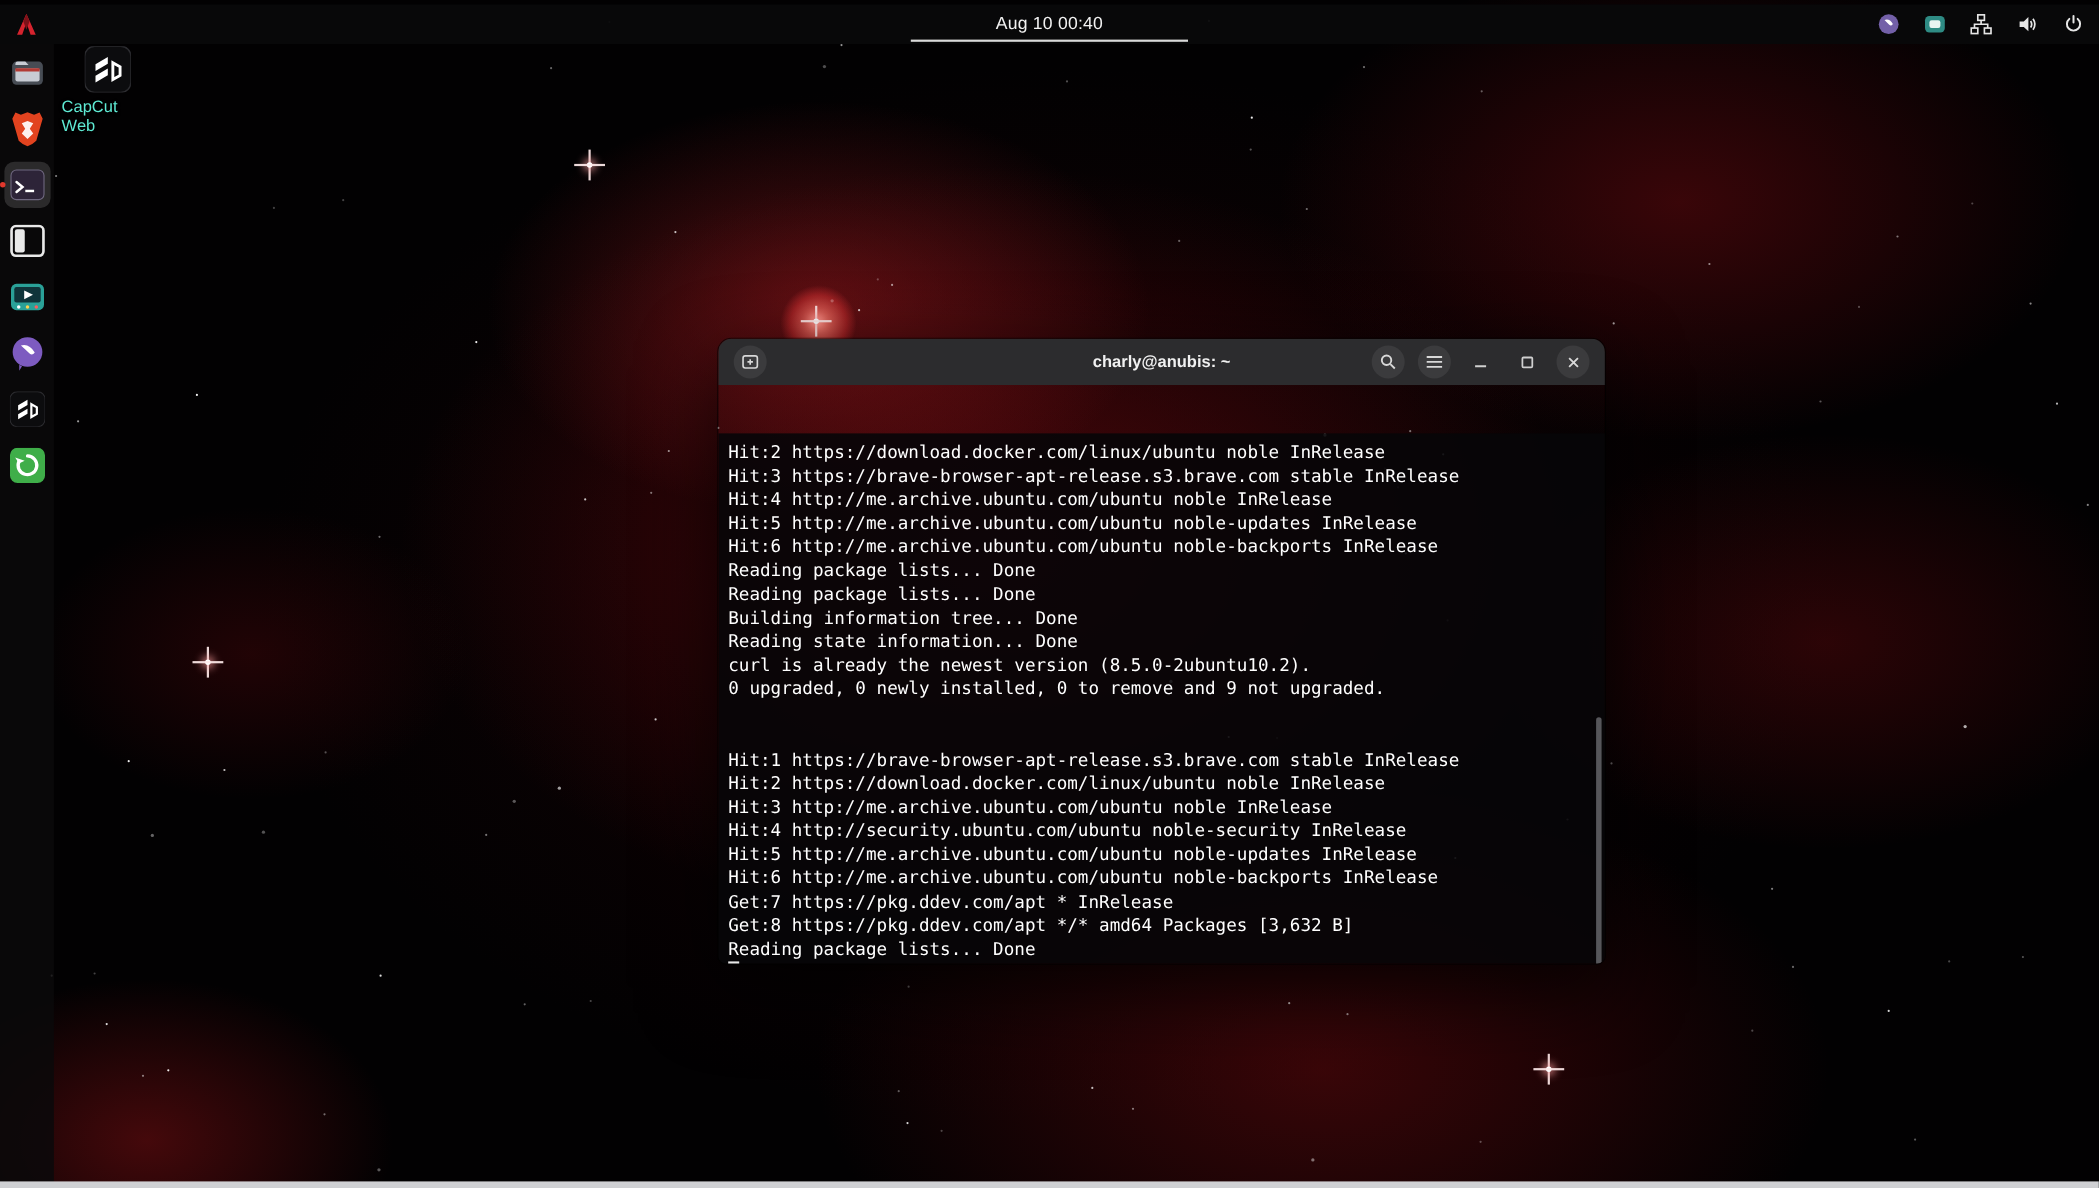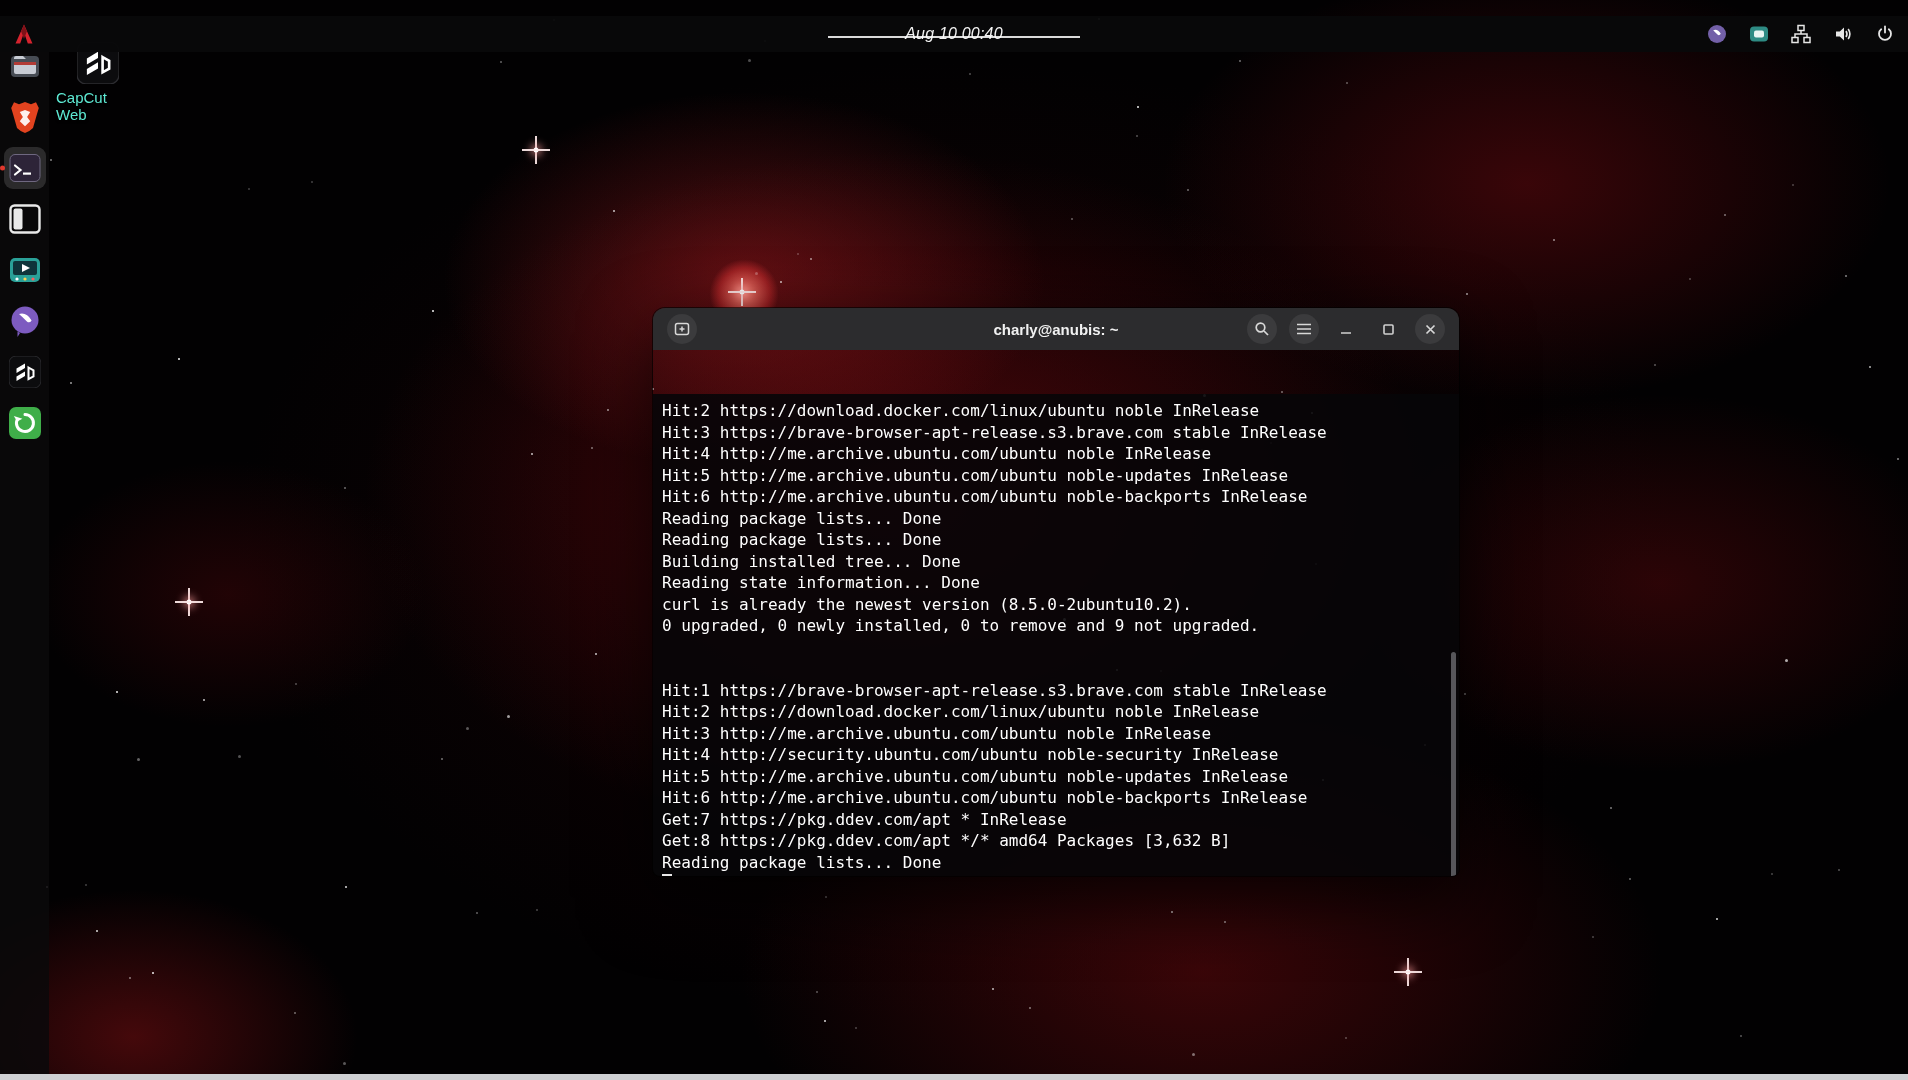--- a/index.html
+++ b/index.html
@@ -25,22 +25,22 @@
   .sparkle { position:absolute; width:28px; height:28px; }
   .sparkle::before,.sparkle::after { content:""; position:absolute; left:50%; top:50%;
     transform:translate(-50%,-50%); background:rgba(255,235,235,.92); }
   .sparkle::before { width:2px; height:28px; }
   .sparkle::after  { width:28px; height:2px; }
   .sparkle .dot { position:absolute; left:50%; top:50%; width:5px; height:5px;
     transform:translate(-50%,-50%); background:#fff; border-radius:50%;
     box-shadow:0 0 8px 3px rgba(255,160,160,.8); }
 
   
-  .topbar { position:absolute; left:0; top:16px; width:1908px; height:36px;
-    background:rgba(8,8,9,.96); display:flex; align-items:center; z-index:40;font-style:italic; }
+  .topbar { position:absolute; left:0; top:4px; width:1908px; height:36px;
+    background:rgba(8,8,9,.96); display:flex; align-items:center; z-index:40; }
   .topbar-logo { margin-left:12px; display:flex; align-items:center; }
   .clock { position:absolute; left:0; right:0; text-align:center; color:#f2f2f2;
     font-size:16px; letter-spacing:.2px; }
   .clock-underline { position:absolute; top:36px; left:50%; transform:translateX(-50%);
     width:252px; height:2px; background:rgba(255,255,255,.85); z-index:41; }
   .tray { position:absolute; right:10px; top:0; height:36px; display:flex;
     align-items:center; gap:16px; }
   .tray-icon { display:flex; align-items:center; justify-content:center;
     width:26px; height:26px; cursor:pointer; }
 
@@ -366,21 +366,21 @@
   </div>
   <div class="term-body">
     <div>
         <div class="term-line">Hit:2 https://download.docker.com/linux/ubuntu noble InRelease</div>
         <div class="term-line">Hit:3 https://brave-browser-apt-release.s3.brave.com stable InRelease</div>
         <div class="term-line">Hit:4 http://me.archive.ubuntu.com/ubuntu noble InRelease</div>
         <div class="term-line">Hit:5 http://me.archive.ubuntu.com/ubuntu noble-updates InRelease</div>
         <div class="term-line">Hit:6 http://me.archive.ubuntu.com/ubuntu noble-backports InRelease</div>
         <div class="term-line">Reading package lists... Done</div>
         <div class="term-line">Reading package lists... Done</div>
-        <div class="term-line">Building installed tree... Done</div>
+        <div class="term-line">Building information tree... Done</div>
         <div class="term-line">Reading state information... Done</div>
         <div class="term-line">curl is already the newest version (8.5.0-2ubuntu10.2).</div>
         <div class="term-line">0 upgraded, 0 newly installed, 0 to remove and 9 not upgraded.</div>
         <div class="term-line"></div>
         <div class="term-line"></div>
         <div class="term-line">Hit:1 https://brave-browser-apt-release.s3.brave.com stable InRelease</div>
         <div class="term-line">Hit:2 https://download.docker.com/linux/ubuntu noble InRelease</div>
         <div class="term-line">Hit:3 http://me.archive.ubuntu.com/ubuntu noble InRelease</div>
         <div class="term-line">Hit:4 http://security.ubuntu.com/ubuntu noble-security InRelease</div>
         <div class="term-line">Hit:5 http://me.archive.ubuntu.com/ubuntu noble-updates InRelease</div>

